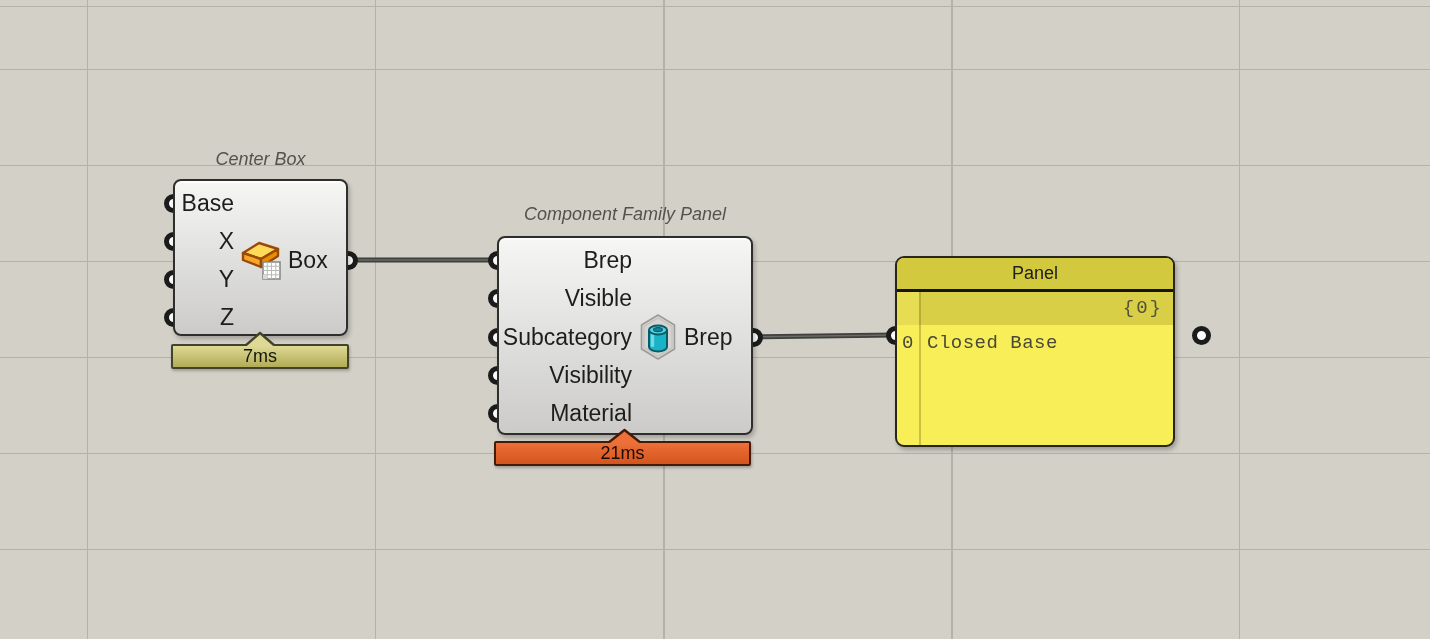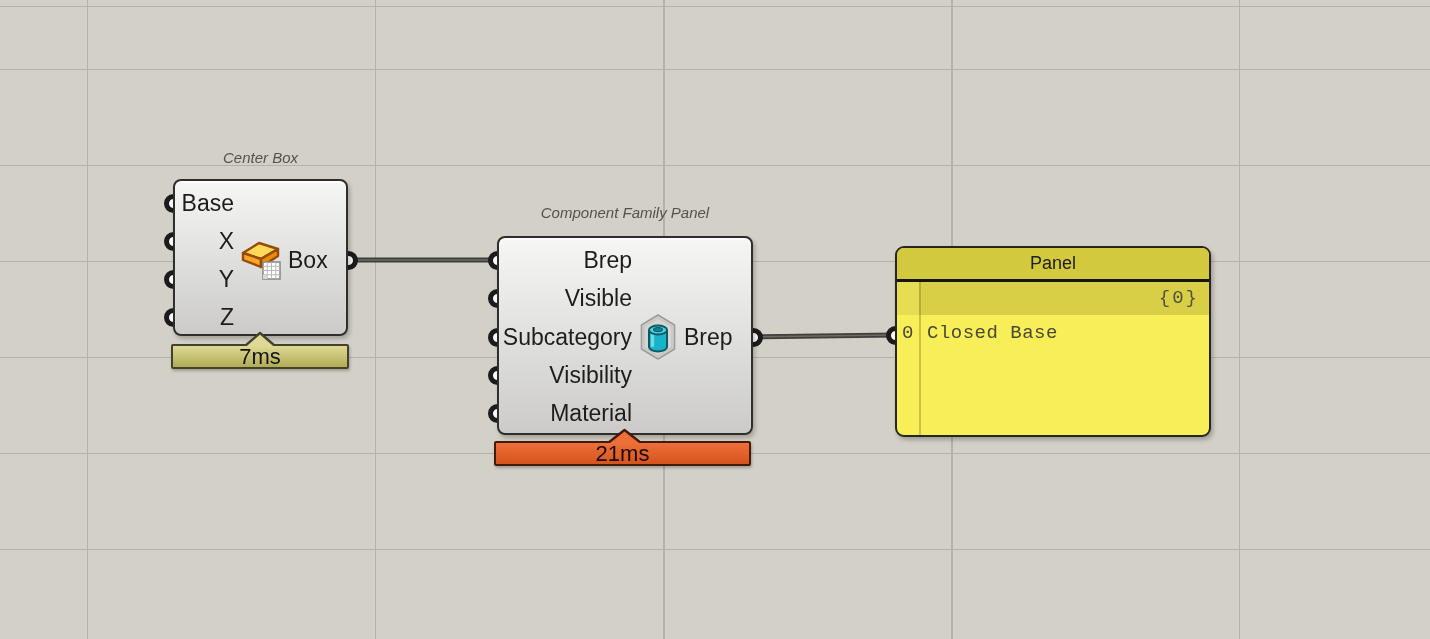--- a/index.html
+++ b/index.html
@@ -15,54 +15,54 @@
     background-position: 87px 0, 0 69px;
   }
   .wires{position:absolute;left:0;top:0;z-index:1;}
   .port{
     position:absolute;z-index:2;
     width:19px;height:19px;box-sizing:border-box;
     background:#fdfdfd;border:5px solid #1b1b1b;border-radius:50%;
   }
   .gh-title{
     position:absolute;z-index:3;
-    font-style:italic;font-size:15px;color:#53534d;
+    font-style:italic;font-size:18px;color:#53534d;
     text-align:center;white-space:nowrap;
   }
   .gh-body{
     position:absolute;z-index:3;box-sizing:border-box;
     background:linear-gradient(180deg,#f6f6f4 0%,#dededc 55%,#cccbc9 100%);
     border:2px solid #2e2e2c;border-radius:8px;
     box-shadow:2px 3px 4px rgba(0,0,0,0.22), inset 0 2px 1px rgba(255,255,255,0.85);
   }
   .param{
     position:absolute;z-index:3;height:38px;line-height:38px;
     font-size:23px;color:#1d1d1b;white-space:nowrap;
   }
   .in-label{text-align:right;}
   .out-label{text-align:left;}
   .icon{position:absolute;z-index:3;}
   .badge{
     position:absolute;z-index:4;box-sizing:border-box;
     height:25px;line-height:21px;text-align:center;
-    font-size:22px;border-radius:2px;
+    font-size:18px;border-radius:2px;
     box-shadow:1px 2px 3px rgba(0,0,0,0.25);
   }
   .badge.olive{
     background:linear-gradient(180deg,#ded995 0%,#b1ac55 100%);
     border:2px solid #43422a;color:#14140a;
   }
   .badge.orange{
     background:linear-gradient(180deg,#ec7038 0%,#d5541d 100%);
     border:2px solid #461a08;color:#190a03;
   }
   .notch{position:absolute;z-index:5;}
   .panel{
     position:absolute;z-index:3;box-sizing:border-box;
-    left:895px;top:246px;width:316px;height:191px;
+    left:895px;top:256px;width:280px;height:191px;
     background:#f8ef58;border:2.5px solid #26261c;border-radius:9px;
     overflow:hidden;box-shadow:2px 3px 4px rgba(0,0,0,0.25);
   }
   .panel-header{
     height:31px;line-height:31px;text-align:center;
     background:#d2c93e;font-size:18px;color:#20201a;
   }
   .panel-divider{height:3px;background:#141410;}
   .panel-band{
     position:relative;height:33px;line-height:33px;background:#d8cf47;

